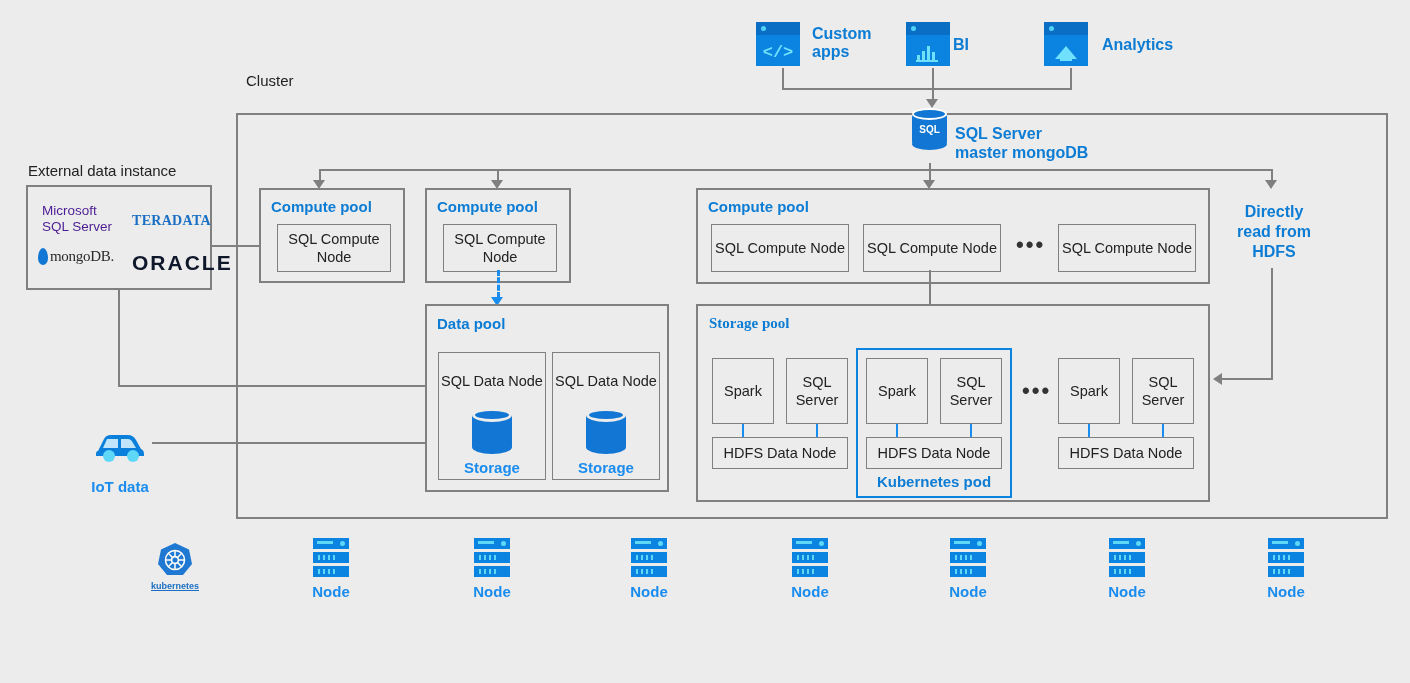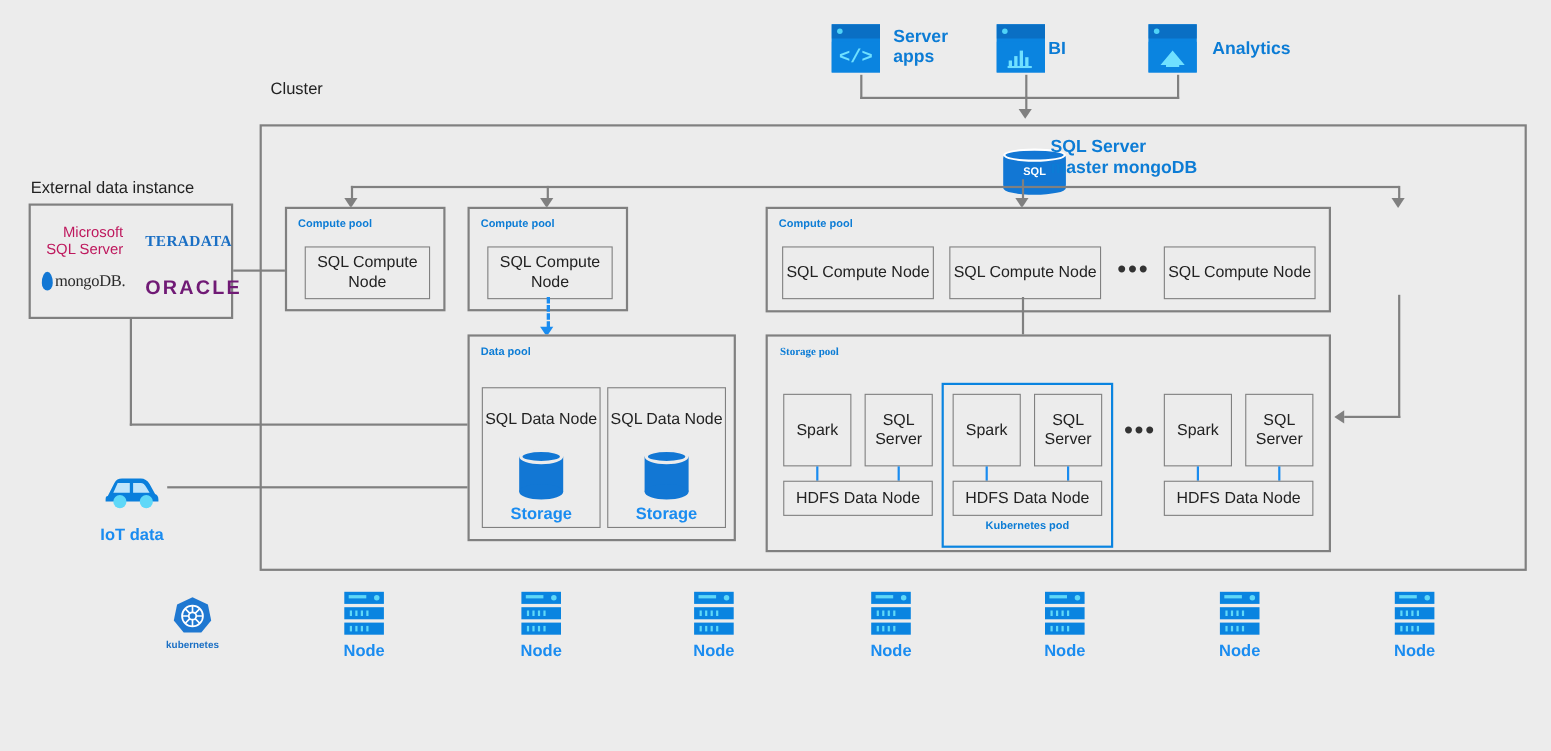--- a/index.html
+++ b/index.html
@@ -4,21 +4,21 @@
 <style>
   html,body{margin:0;padding:0;background:#ececec;}
   body{font-family:"Liberation Sans",sans-serif;}
   #stage{position:relative;width:1410px;height:683px;background:#ececec;overflow:hidden;}
   .abs{position:absolute;box-sizing:border-box;}
 
   
   .box{border:2px solid #808080;background:#ececec;}
   .nodebox{border:1px solid #808080;background:#ececec;display:flex;align-items:center;
            justify-content:center;text-align:center;color:#222;font-size:14.5px;line-height:1.25;}
-  .poollabel{color:#0c7cd5;font-size:10px;font-weight:bold;white-space:nowrap;}
+  .poollabel{color:#0c7cd5;font-size:15px;font-weight:bold;white-space:nowrap;}
   .plainlabel{color:#222;font-size:15px;white-space:nowrap;}
 
   
   .ln{background:#808080;}
   .hln{height:2px;}
   .vln{width:2px;}
   .blue-ln{background:#1a8cf0;}
   .arrow-d{width:0;height:0;border-left:6px solid transparent;border-right:6px solid transparent;
            border-top:9px solid #808080;}
   .arrow-l{width:0;height:0;border-top:6px solid transparent;border-bottom:6px solid transparent;
@@ -56,48 +56,48 @@
   .rack{width:36px;height:40px;position:relative;}
   .rack .r{position:absolute;left:0;width:36px;height:11px;background:#0a84e0;}
   .rack .r1{top:0;} .rack .r2{top:14px;} .rack .r3{top:28px;}
   .rack .led{position:absolute;right:4px;top:3px;width:5px;height:5px;border-radius:50%;background:#5fd8f8;}
   .rack .slot{position:absolute;left:4px;top:3px;width:16px;height:3px;background:#5fd8f8;}
   .rack .ticks{position:absolute;left:5px;top:3px;display:flex;gap:3px;}
   .rack .ticks i{display:block;width:2px;height:5px;background:#5fd8f8;}
   .nodelbl{color:#1a8cf0;font-size:15px;font-weight:bold;text-align:center;}
 
   
-  .logoms{color:#be185d;font-size:13.5px;line-height:1.2;text-align:right;}
+  .logoms{color:#4c1d95;font-size:13.5px;line-height:1.2;}
   .logoteradata{color:#1a6fc4;font-size:14px;font-weight:bold;letter-spacing:.3px;
                 font-family:"Liberation Serif",serif;}
   .logomongo{color:#2a2a2a;font-size:15px;font-family:"Liberation Serif",serif;letter-spacing:-.3px;}
   .mongoleaf{display:inline-block;width:10px;height:17px;background:#1277d4;
              border-radius:50% 50% 50% 50%/60% 60% 40% 40%;vertical-align:-4px;margin-right:2px;}
-  .logooracle{color:#701a75;font-size:18px;font-weight:bold;letter-spacing:2px;
+  .logooracle{color:#0f172a;font-size:21px;font-weight:bold;letter-spacing:2px;
               font-family:"Liberation Sans",sans-serif;text-align:right;}
   .dots3{color:#333;font-size:22px;font-weight:bold;letter-spacing:2px;}
   .persist{color:#1a8cf0;font-size:15px;font-weight:bold;}
   .kube-lbl{color:#1a6fc4;font-size:9px;font-weight:bold;text-align:center;}
 </style>
 </head>
 <body>
 
 <div id="stage">
 
   <div class="abs" style="left:756px;top:22px;">
     <div class="appicon">
       <div class="hdr"></div>
         <div class="dot"></div>
       <div class="bdy">
           <span class="code">&lt;/&gt;</span>
         </div>
     </div>
   </div>
   <div class="abs applabel" style="left:812px;top:25px;width:74px;">
-    <span>Server apps</span>
+    <span>Custom apps</span>
   </div>
 
   <div class="abs" style="left:906px;top:22px;">
     <div class="appicon">
       <div class="hdr"></div>
         <div class="dot"></div>
       <div class="bdy">
         <svg width="26" height="20" viewBox="0 0 26 20">
           <rect x="2" y="13" width="3" height="6" fill="#6fe0ff"></rect>
           <rect x="7" y="9" width="3" height="10" fill="#6fe0ff"></rect>
@@ -132,21 +132,21 @@
   <div class="abs ln vln" style="left:1070px;top:68px;height:22px;"></div>
   <div class="abs ln hln" style="left:782px;top:88px;width:290px;"></div>
   <div class="abs ln vln" style="left:932px;top:88px;height:12px;"></div>
   <div class="abs arrow-d" style="left:926px;top:99px;"></div>
 
   <div class="abs plainlabel" style="left:246px;top:72px;">
     <span>Cluster</span>
   </div>
   <div class="abs box" style="left:236px;top:113px;width:1152px;height:406px;"></div>
 
-  <div class="abs cyl" style="left:912px;top:135px;width:57px;height:42px;padding-left:16px;">
+  <div class="abs cyl" style="left:912px;top:108px;width:35px;height:42px;padding-left:16px;">
     <div class="body"></div>
       <div class="bot"></div>
       <div class="top"></div>
     <div class="cap">SQL</div>
   </div>
   <div class="abs applabel" style="left:955px;top:124px;line-height:1.2;">
     <div>SQL Server</div>
     <div>master mongoDB</div>
   </div>
 
@@ -300,20 +300,25 @@
     <div class="abs nodebox" style="left:434px;top:52px;width:62px;height:66px;">
       <span>SQL Server</span>
     </div>
     <div class="abs blue-ln" style="left:390px;top:118px;width:2px;height:14px;"></div>
     <div class="abs blue-ln" style="left:464px;top:118px;width:2px;height:14px;"></div>
     <div class="abs nodebox" style="left:360px;top:131px;width:136px;height:32px;">
       <span>HDFS Data Node</span>
     </div>
   </div>
 
+  <div class="abs applabel" style="left:1228px;top:202px;width:92px;text-align:center;line-height:1.25;">
+    <div>Directly</div>
+    <div>read from</div>
+    <div>HDFS</div>
+  </div>
   <div class="abs ln vln" style="left:1271px;top:268px;height:112px;"></div>
   <div class="abs ln hln" style="left:1222px;top:378px;width:51px;"></div>
   <div class="abs arrow-l" style="left:1213px;top:373px;"></div>
 
   <div class="abs" style="left:156px;top:541px;">
     <svg width="38" height="38" viewBox="0 0 38 38">
       <path d="M19 2 L33 8.5 L36 23 L27 34 L11 34 L2 23 L5 8.5 Z" fill="#1f78d1"></path>
       <circle cx="19" cy="19" r="9.5" fill="none" stroke="#fff" stroke-width="1.6"></circle>
       <circle cx="19" cy="19" r="3.4" fill="none" stroke="#fff" stroke-width="1.6"></circle>
       <g stroke="#fff" stroke-width="1.5">
@@ -321,21 +326,21 @@
         <line x1="19" y1="22.4" x2="19" y2="28.5"></line>
         <line x1="9.5" y1="19" x2="15.6" y2="19"></line>
         <line x1="22.4" y1="19" x2="28.5" y2="19"></line>
         <line x1="12.3" y1="12.3" x2="16.6" y2="16.6"></line>
         <line x1="21.4" y1="21.4" x2="25.7" y2="25.7"></line>
         <line x1="25.7" y1="12.3" x2="21.4" y2="16.6"></line>
         <line x1="16.6" y1="21.4" x2="12.3" y2="25.7"></line>
       </g>
     </svg>
   </div>
-  <div class="abs kube-lbl" style="left:144px;top:581px;width:62px;">kubernetes</div>
+  <div class="abs kube-lbl" style="left:144px;top:581px;width:62px;text-decoration:underline;">kubernetes</div>
 
   <div class="abs" style="left:313px;top:538px;">
     <div class="rack">
         <div class="r r1">
           <span class="slot"></span>
           <span class="led"></span>
         </div>
       <div class="r r2">
           <span class="ticks">
             <i></i>

